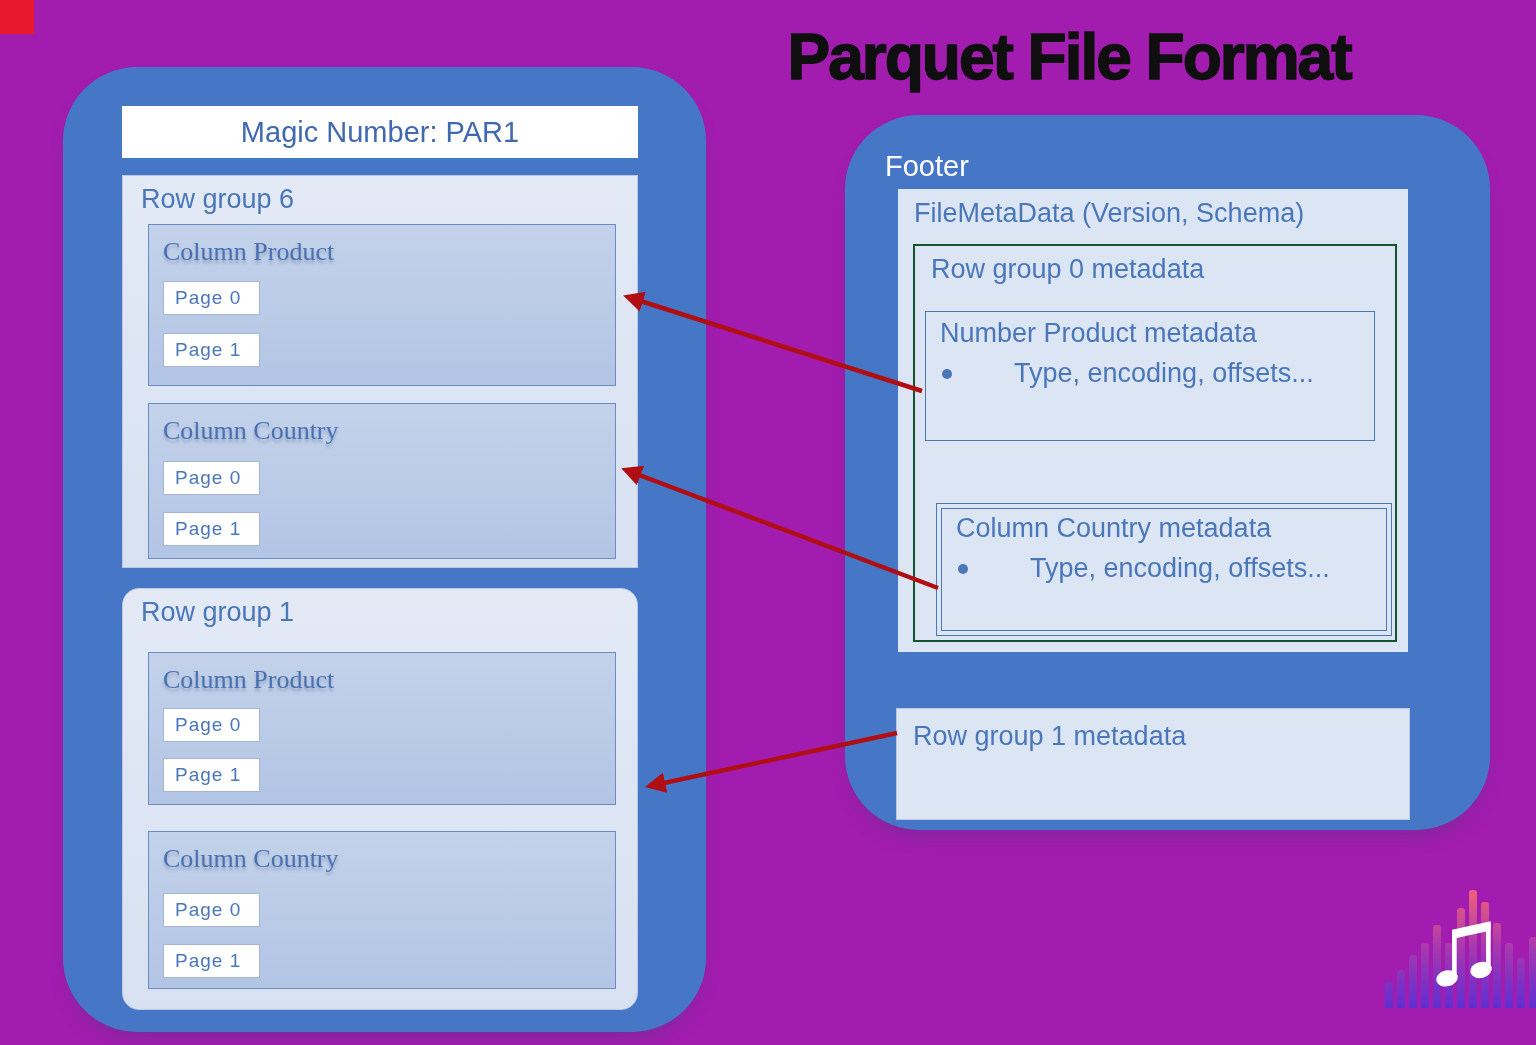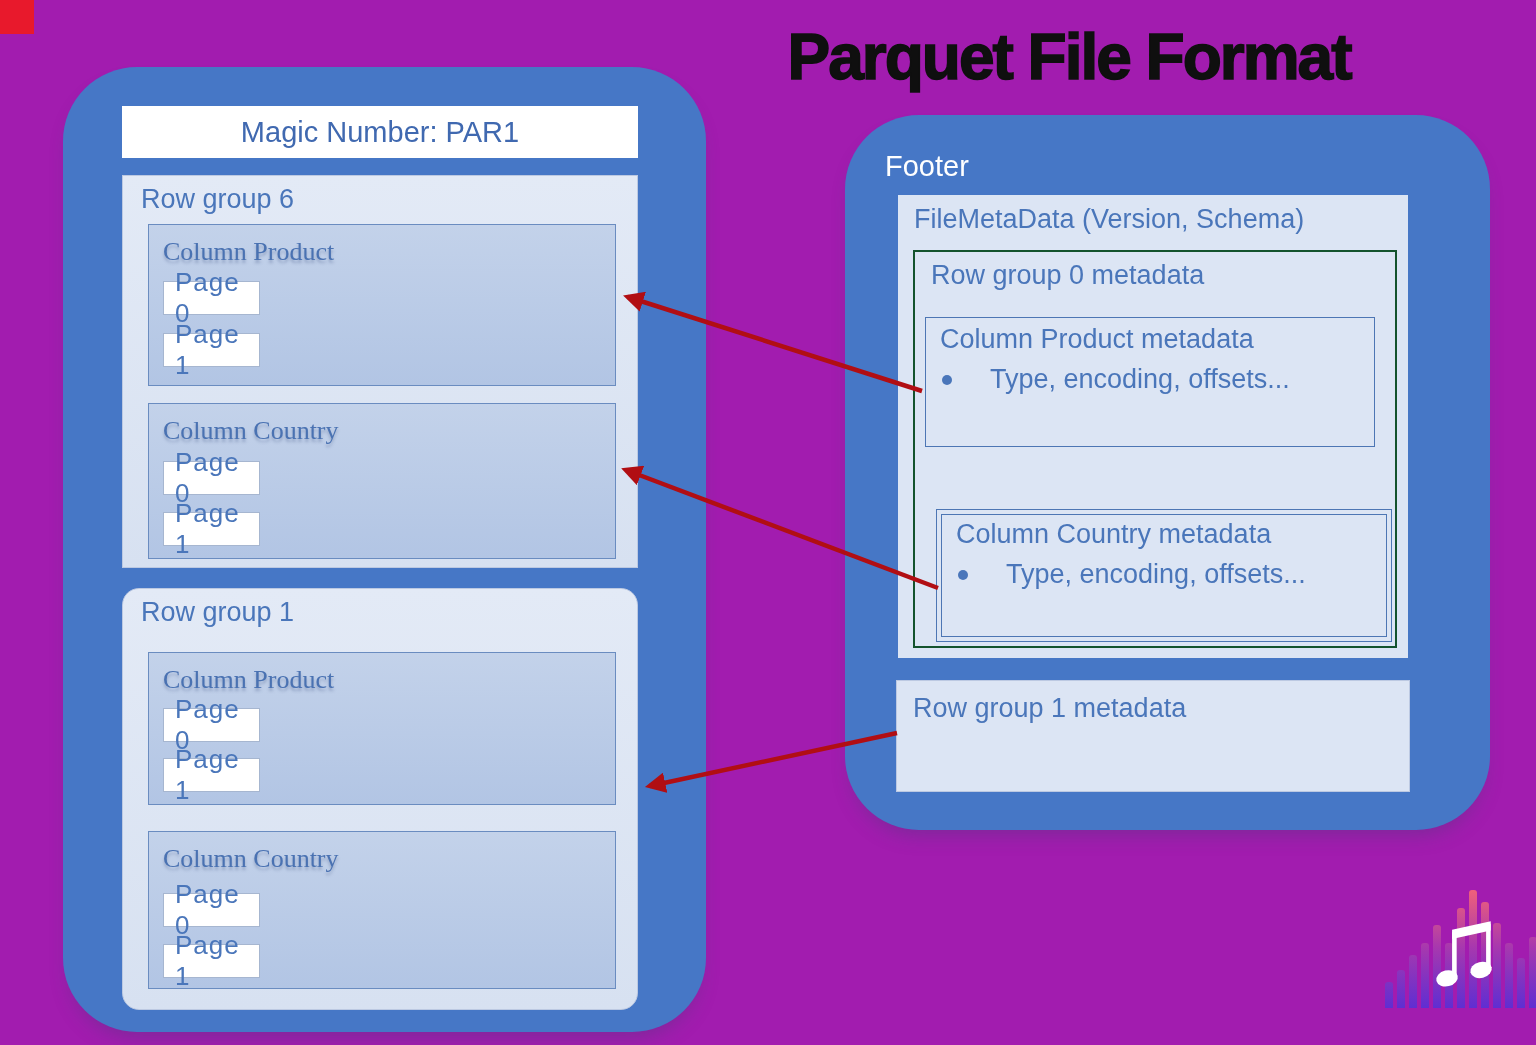--- a/index.html
+++ b/index.html
@@ -44,50 +44,50 @@
     border:1.5px solid #6a8cc0;
   }
   .col-label {
     position:absolute; left:14px; top:12px; font-size:26px; color:#4a72b2;
     text-shadow:0 3px 3px rgba(60,80,130,.35);
     font-family:Liberation Serif, serif;
   }
   .page-chip {
     position:absolute; left:14px; width:97px; height:34px; background:#ffffff;
     border:1.5px solid #a6b6d0; display:flex; align-items:center;
-    padding-left:11px; font-size:26px; color:#4a76ba; letter-spacing:1px;
+    padding-left:11px; font-size:19px; color:#4a76ba; letter-spacing:1px;
   }
 
   .footer-label { position:absolute; left:40px; top:35px; color:#ffffff; font-size:29px; }
 
   .fmd-box {
-    position:absolute; left:53px; top:80px; width:510px; height:463px;
+    position:absolute; left:53px; top:74px; width:510px; height:463px;
     background:#dce5f4;
   }
   .fmd-label { position:absolute; left:16px; top:9px; font-size:27px; color:#4a76ba; }
 
   .rgm0-box {
     position:absolute; left:15px; top:55px; width:484px; height:398px;
     border:2px solid #14532d;
   }
   .rgm0-label { position:absolute; left:16px; top:8px; font-size:27px; color:#4a76ba; }
 
   .meta-box { position:absolute; border:1.5px solid #4d76b4; }
   .cpm { left:10px; top:65px; width:450px; height:130px; }
   .ccm-outer { position:absolute; left:21px; top:257px; width:456px; height:133px;
     border:1.5px solid #4d76b4; padding:4px; }
   .ccm-inner { position:relative; width:100%; height:100%; border:1.5px solid #4d76b4;padding-left:8px; }
 
   .meta-label { position:absolute; left:14px; top:6px; font-size:27px; color:#4a76ba; }
   .bullet-row { position:absolute; left:16px; top:46px; display:flex; align-items:center; }
   .bullet-dot { width:10px; height:10px; border-radius:50%; background:#4a76ba; margin-right:38px; flex:none; }
-  .bullet-text { font-size:27px; color:#4a76ba; }
+  .bullet-text { font-size:27px; color:#4a76ba;margin-left:24px; }
 
   .rg1m-box {
-    position:absolute; left:51px; top:565px; width:514px; height:112px;
+    position:absolute; left:51px; top:593px; width:514px; height:112px;
     background:#dce5f4; border:1px solid #bcc9e2;
   }
   .rg1m-label { position:absolute; left:16px; top:12px; font-size:27px; color:#4a76ba; }
 
   .arrow-layer { position:absolute; left:0; top:0; width:1536px; height:1045px; pointer-events:none; }
 
   .logo {
     position:absolute; left:1385px; top:890px; width:152px; height:118px;
   }
   .logo-bars {
@@ -152,21 +152,21 @@
   <div class="panel panel-footer">
     <div class="footer-label">Footer</div>
 
     <div class="fmd-box">
       <div class="fmd-label">FileMetaData (Version, Schema)</div>
 
       <div class="rgm0-box">
         <div class="rgm0-label">Row group 0 metadata</div>
 
         <div class="meta-box cpm">
-          <div class="meta-label">Column Product metadata</div>
+          <div class="meta-label">Number Product metadata</div>
           <div class="bullet-row">
             <span class="bullet-dot"></span>
             <span class="bullet-text">Type, encoding, offsets...</span>
           </div>
         </div>
 
         <div class="ccm-outer">
           <div class="ccm-inner">
             <div class="meta-label" style="top:4px;">Column Country metadata</div>
             <div class="bullet-row" style="top:44px;">

